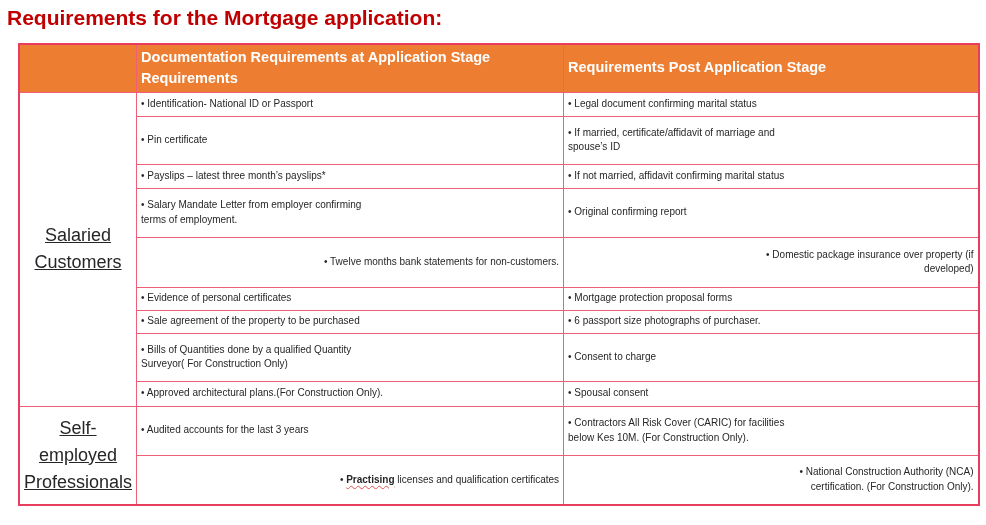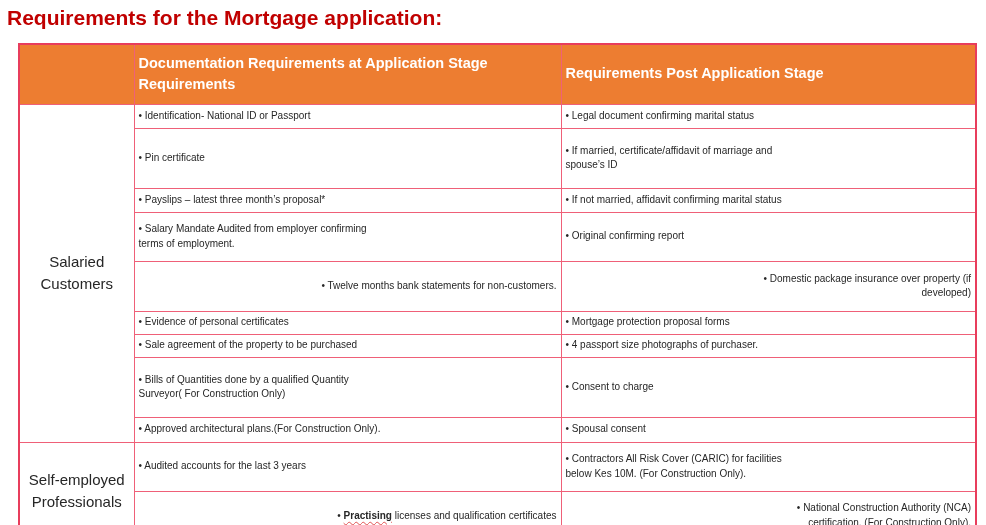--- a/index.html
+++ b/index.html
@@ -53,35 +53,36 @@
   thead th {
     background: var(--header_bg);
     color: var(--header_text);
     font-weight: bold;
     font-size: 14.5px;
     line-height: 1.5;
     text-align: left;
   }
   td.group-label {
     text-align: center;
-    font-size: 15px;
+    font-size: 18px;
     line-height: 1.5;
+    text-decoration: underline;
   }
   .misspelled {
     text-decoration-line: underline;
     text-decoration-style: wavy;
     text-decoration-color: var(--squiggle);
     text-decoration-thickness: 1px;
     text-underline-offset: 2px;
     font-weight: bold;
   }
   .h23 { height: 23px; }
   .h24 { height: 24px; }
   .h25 { height: 25px; }
-  .h48 { height: 60px; }
+  .h48 { height: 48px; }
   .h49 { height: 49px; }
   .h50 { height: 50px; text-align: right; }
 </style>
 </head>
 <body>
 
 <div class="slide">
   <h1 class="page-title">Requirements for the Mortgage application:</h1>
 
   <table class="req-table">
@@ -104,40 +105,40 @@
 Customers</td>
         <td>• Identification- National ID or Passport</td>
         <td>• Legal document confirming marital status</td>
       </tr>
       <tr class="h48">
         <td>• Pin certificate</td>
         <td>• If married, certificate/affidavit of marriage and
 spouse’s ID</td>
       </tr>
       <tr class="h24">
-        <td>• Payslips – latest three month’s proposal*</td>
+        <td>• Payslips – latest three month’s payslips*</td>
         <td>• If not married, affidavit confirming marital status</td>
       </tr>
       <tr class="h49">
-        <td>• Salary Mandate Audited from employer confirming
+        <td>• Salary Mandate Letter from employer confirming
 terms of employment.</td>
         <td>• Original confirming report</td>
       </tr>
       <tr class="h50">
         <td>• Twelve months bank statements for non-customers.</td>
         <td>• Domestic package insurance over property (if
 developed)</td>
       </tr>
       <tr class="h23">
         <td>• Evidence of personal certificates</td>
         <td>• Mortgage protection proposal forms</td>
       </tr>
       <tr class="h23">
         <td>• Sale agreement of the property to be purchased</td>
-        <td>• 4 passport size photographs of purchaser.</td>
+        <td>• 6 passport size photographs of purchaser.</td>
       </tr>
       <tr class="h48">
         <td>• Bills of Quantities done by a qualified Quantity
 Surveyor( For Construction Only)</td>
         <td>• Consent to charge</td>
       </tr>
       <tr class="h25">
         <td>• Approved architectural plans.(For Construction Only).</td>
         <td>• Spousal consent</td>
       </tr>

